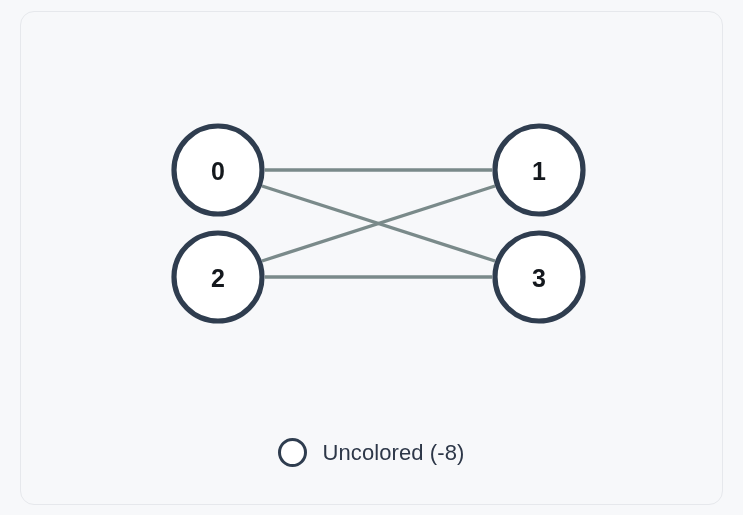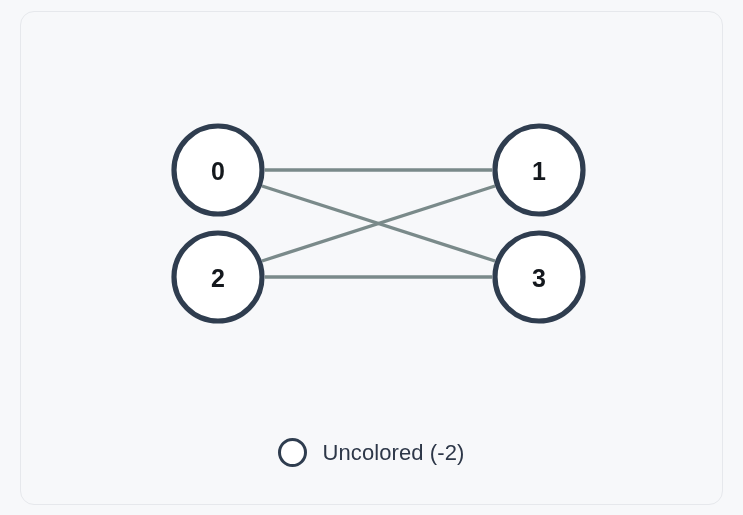--- a/index.html
+++ b/index.html
@@ -126,17 +126,17 @@
           <circle class="node-circle" cx="539" cy="277" r="44"></circle>
           <text class="node-label" x="539" y="278">3</text>
         </g>
       </g>
     </svg>
   </div>
 
   <div class="legend">
     <div class="legend-item">
       <span class="legend-swatch"></span>
-      <span class="legend-text">Uncolored (-2)</span>
+      <span class="legend-text">Uncolored (-8)</span>
     </div>
   </div>
 
 </div>
 
 </body></html>

